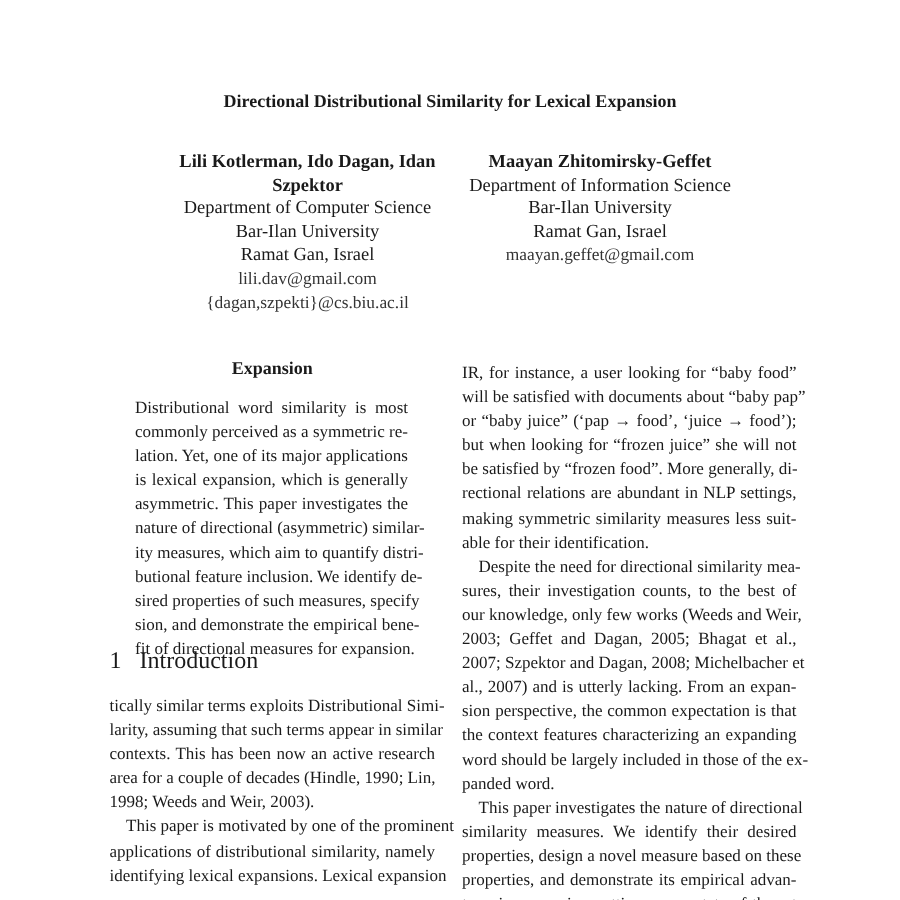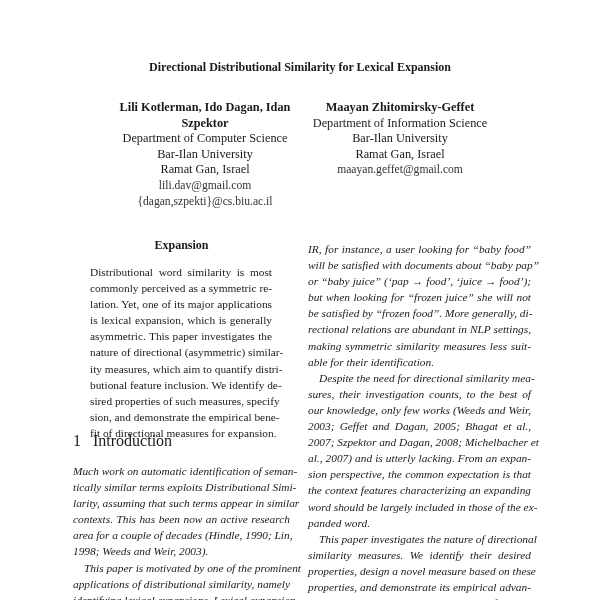--- a/index.html
+++ b/index.html
@@ -6,21 +6,21 @@
   body { width:600px; height:600px; position:relative; overflow:hidden;
          font-family:"Liberation Serif","DejaVu Serif",serif; color:#1a1a1a; }
   .title { position:absolute; top:60px; left:0; width:600px; text-align:center;
            font-weight:bold; font-size:12px; letter-spacing:0; }
   .author-block { position:absolute; top:100px; text-align:center; font-size:12.3px; line-height:15.6px; }
   .author-block .names { font-weight:bold; }
   .author-block .mono { font-family:Liberation Serif, serif; font-size:11.6px; color:#333; }
   #auth1 { left:100px; width:210px; }
   #auth2 { left:300px; width:200px; }
   .col { position:absolute; font-size:11.35px; line-height:16.1px; text-align:justify; }
-  .col p { margin:0;font-style:italic; }
+  .col p { margin:0; }
   .col .line { display:block; text-align:justify; text-align-last:justify; white-space:nowrap; height:16.1px; }
   .col .line.last { text-align-last:left; }
   .indent { padding-left:11px; }
   .abstract-head { position:absolute; top:238px; left:73px; width:217px; text-align:center;
                    font-weight:bold; font-size:12px; }
   #abstract { top:264px; left:90px; width:182px; }
   .section-head { position:absolute; top:432px; left:73px; font-weight:normal; font-size:16px; }
   .section-head .num { display:inline-block; width:20px; }
   #intro-left { top:463px; left:73px; width:217px; }
   #right-col { top:241px; left:308px; width:223px; }
@@ -62,21 +62,20 @@
     <span class="line">sion, and demonstrate the empirical bene-</span>
     <span class="line last">fit of directional measures for expansion.</span>
   </div>
 
 <div class="section-head">
   <span class="num">1</span><span>Introduction</span>
 </div>
 
 <div class="col" id="intro-left">
     <p>
-      <span class="line">Much work on automatic identification of seman-</span>
       <span class="line">tically similar terms exploits Distributional Simi-</span>
       <span class="line">larity, assuming that such terms appear in similar</span>
       <span class="line">contexts. This has been now an active research</span>
       <span class="line">area for a couple of decades (Hindle, 1990; Lin,</span>
       <span class="line last">1998; Weeds and Weir, 2003).</span>
     </p>
     <p>
       <span class="line indent">This paper is motivated by one of the prominent</span>
       <span class="line">applications of distributional similarity, namely</span>
       <span class="line">identifying lexical expansions. Lexical expansion</span>

